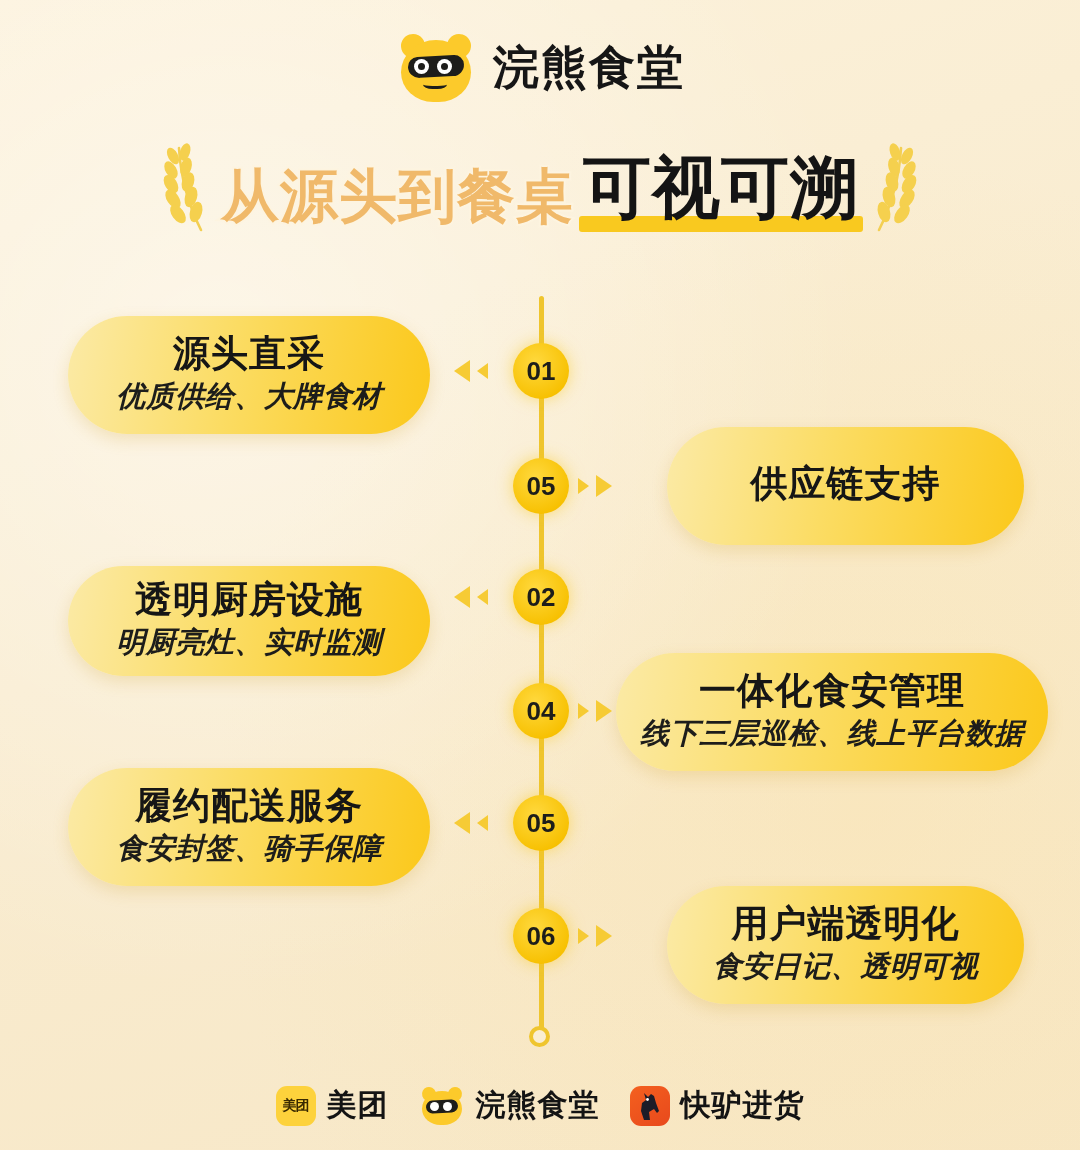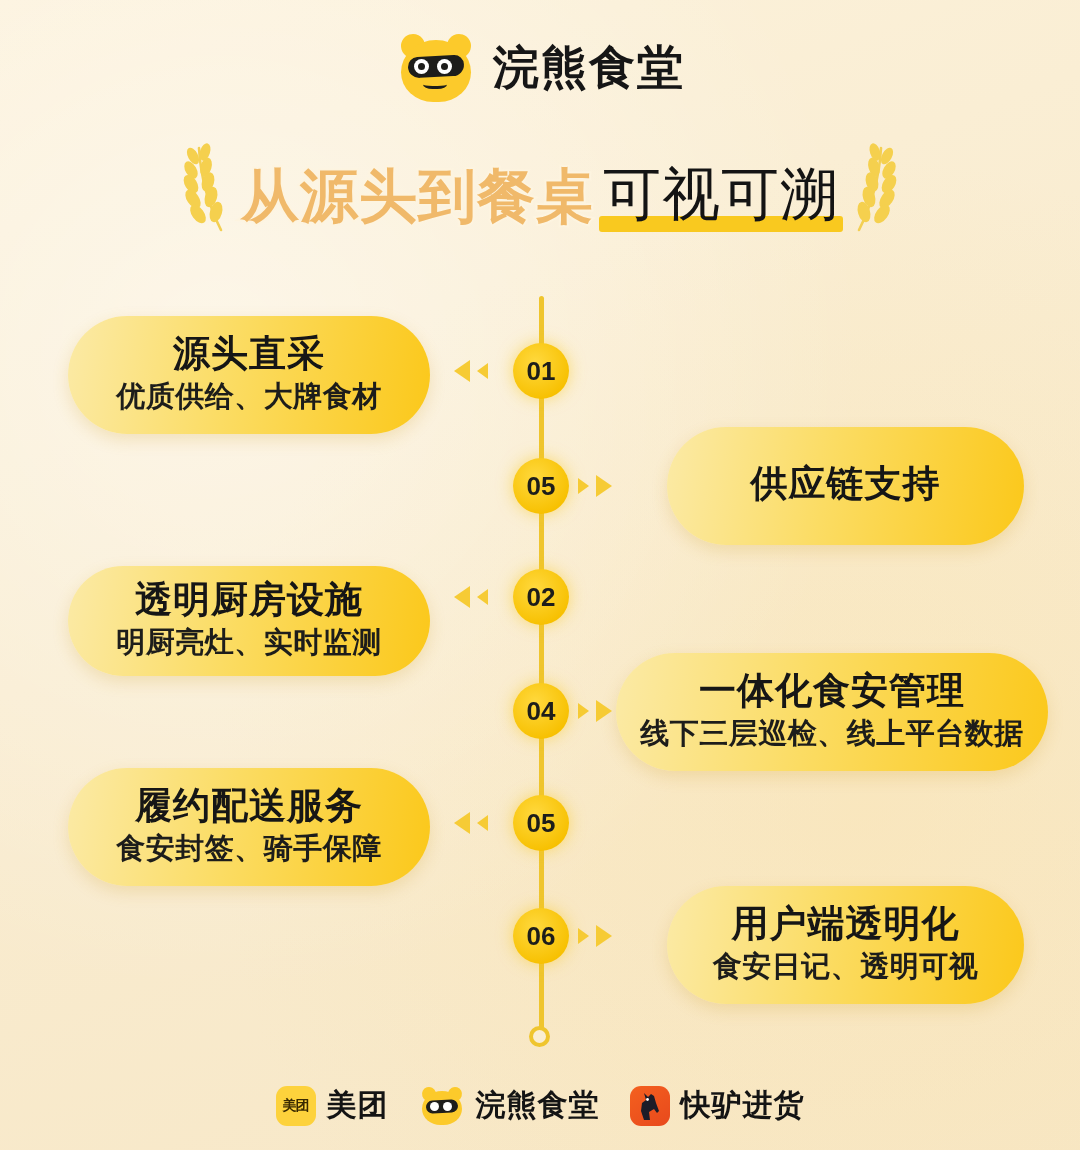--- a/index.html
+++ b/index.html
@@ -113,22 +113,22 @@
     font-weight: 900;
     letter-spacing: 1px;
     color: #f0b96a;
     -webkit-text-stroke: 4px #fdf4e0;
     paint-order: stroke fill;
     position: relative;
     top: 2px;
   }
   .title-emph-wrap { position: relative; display: inline-block; }
   .title-emph {
-    font-size: 58px;
-    font-weight: 400;
+    font-size: 68px;
+    font-weight: 700;
     letter-spacing: 1px;
     color: #141414;
     position: relative;
     z-index: 2;
   }
   .title-underline {
     position: absolute;
     left: -4px; right: -4px;
     bottom: 2px;
     height: 16px;
@@ -215,20 +215,21 @@
     white-space: nowrap;
   }
   .card-sub {
     font-size: 29px;
     font-weight: 800;
     color: #1d1d1b;
     letter-spacing: 0.5px;
     line-height: 1.2;
     margin-top: 4px;
     white-space: nowrap;
+    font-style: italic;
   }
 
   
   .footer {
     position: absolute;
     left: 0; bottom: 24px;
     width: 100%;
     display: flex;
     justify-content: center;
     align-items: center;

